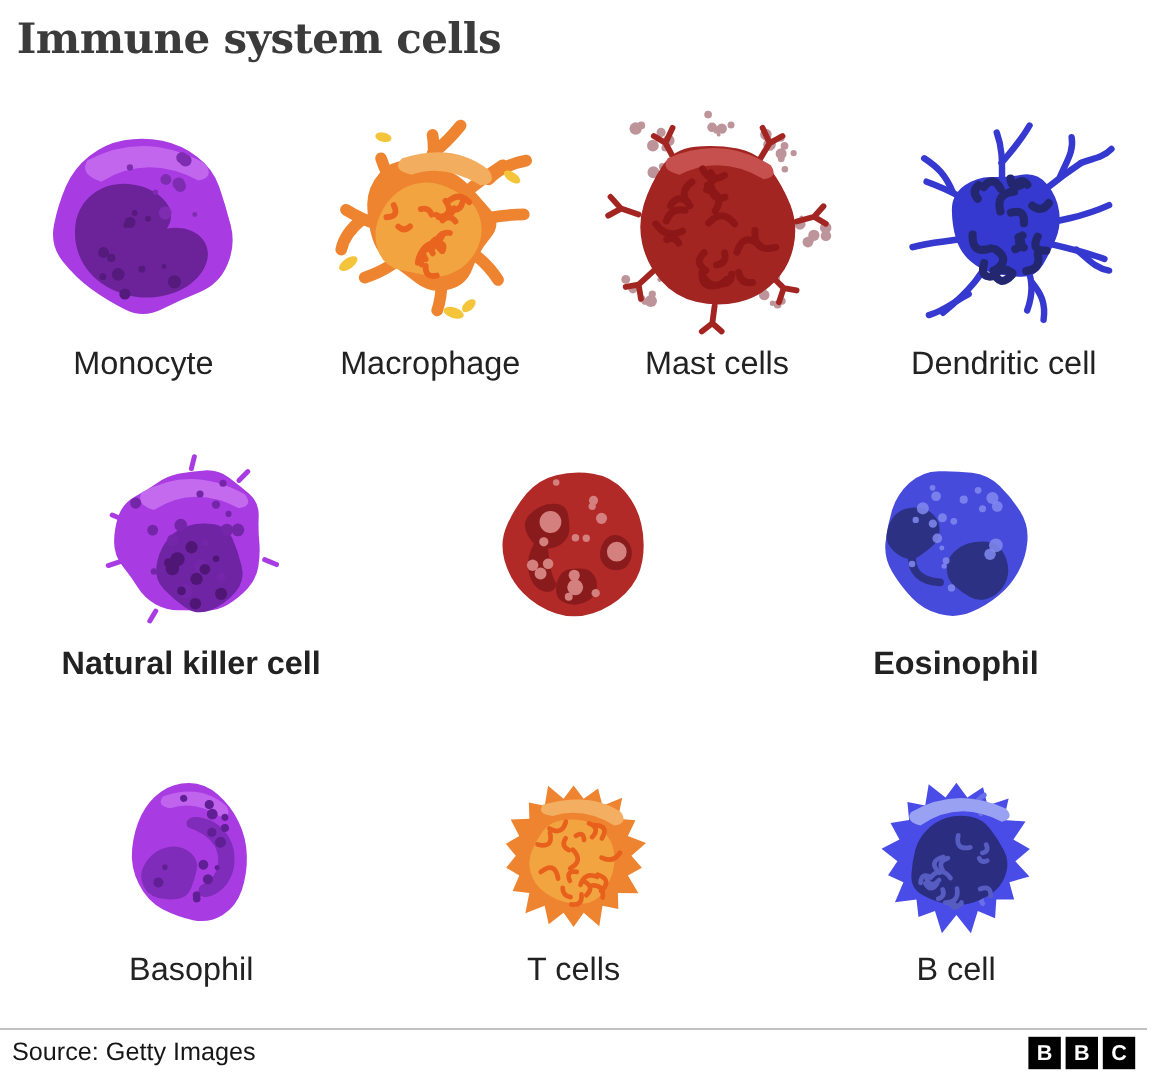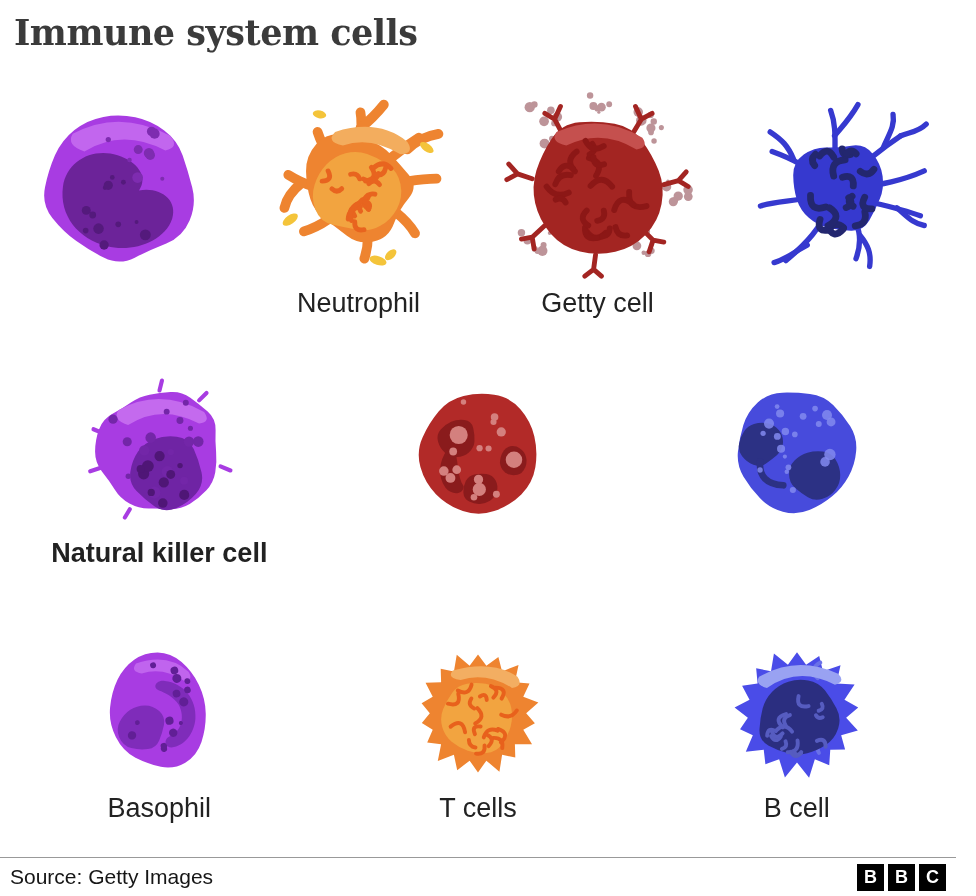--- a/index.html
+++ b/index.html
@@ -58,20 +58,21 @@
             <circle cx="110.3" cy="72.9" r="2.3" fill="#7e2cb0"></circle>
             <circle cx="132.9" cy="43.5" r="4.8" fill="#7e2cb0"></circle>
             <circle cx="136.0" cy="45.8" r="5.2" fill="#7e2cb0"></circle>
             <circle cx="143.9" cy="92.0" r="2.1" fill="#7e2cb0"></circle>
             <circle cx="119.2" cy="62.1" r="4.6" fill="#7e2cb0"></circle>
             <circle cx="131.5" cy="67.9" r="4.9" fill="#7e2cb0"></circle>
             <circle cx="130.2" cy="65.7" r="5.3" fill="#7e2cb0"></circle>
             <circle cx="88.5" cy="51.9" r="2.7" fill="#7e2cb0"></circle>
           </g>
       </svg>
+      <figcaption>Monocyte</figcaption>
     </figure>
 
     <figure class="cellfig">
       <svg class="art" viewBox="0 0 200 200">
         <g stroke="#ee8430" stroke-width="10" stroke-linecap="round" fill="none">
           <path d="M100,92 C98,60 106,44 102,24"></path>
           <path d="M102,40 C112,32 118,26 126,16"></path>
           <path d="M108,94 C130,72 146,60 162,50"></path>
           <path d="M150,62 C160,52 170,48 182,46"></path>
           <path d="M112,102 C142,96 162,92 180,92"></path>
@@ -104,21 +105,21 @@
             <path d="M86.9,126.4 q9.1,8.1 18.1,0" transform="rotate(111 96.0 126.4)" stroke="#e8641f" stroke-width="5" fill="none" stroke-linecap="round"></path>
           </g>
         <g fill="#f4c43a">
           <ellipse cx="30" cy="134" rx="9" ry="4.5" transform="rotate(-35 30 134)"></ellipse>
           <ellipse cx="170" cy="60" rx="8" ry="4" transform="rotate(35 170 60)"></ellipse>
           <ellipse cx="120" cy="176" rx="9" ry="4.5" transform="rotate(18 120 176)"></ellipse>
           <ellipse cx="133" cy="170" rx="7" ry="4" transform="rotate(-42 133 170)"></ellipse>
           <ellipse cx="60" cy="26" rx="7" ry="4" transform="rotate(12 60 26)"></ellipse>
         </g>
       </svg>
-      <figcaption>Neutrophil</figcaption>
+      <figcaption>Macrophage</figcaption>
     </figure>
 
     <figure class="cellfig">
       <svg class="art" viewBox="0 0 200 200">
         <g>
           <g>
               <circle cx="45.7" cy="56.0" r="5.1" fill="#bd9499"></circle>
               <circle cx="53.3" cy="51.0" r="3.0" fill="#bd9499"></circle>
               <circle cx="55.8" cy="35.0" r="3.3" fill="#bd9499"></circle>
               <circle cx="58.8" cy="28.7" r="4.9" fill="#bd9499"></circle>
@@ -199,21 +200,21 @@
             <path d="M102.9,147.2 q5.7,4.9 11.4,0" transform="rotate(314 108.6 147.2)" stroke="#8c1716" stroke-width="6" fill="none" stroke-linecap="round"></path>
             <path d="M117.2,145.9 q7.3,-7.1 14.7,0" transform="rotate(216 124.5 145.9)" stroke="#8c1716" stroke-width="6" fill="none" stroke-linecap="round"></path>
             <path d="M96.9,130.0 q6.2,-6.7 12.4,0" transform="rotate(123 103.1 130.0)" stroke="#8c1716" stroke-width="6" fill="none" stroke-linecap="round"></path>
             <path d="M85.1,147.4 q8.1,-10.1 16.1,0" transform="rotate(221 93.2 147.4)" stroke="#8c1716" stroke-width="6" fill="none" stroke-linecap="round"></path>
             <path d="M87.3,55.8 q9.8,10.7 19.5,0" transform="rotate(16 97.0 55.8)" stroke="#8c1716" stroke-width="6" fill="none" stroke-linecap="round"></path>
             <path d="M92.8,99.7 q11.1,13.3 22.1,0" transform="rotate(182 103.9 99.7)" stroke="#8c1716" stroke-width="6" fill="none" stroke-linecap="round"></path>
             <path d="M94.7,73.5 q6.6,-8.9 13.2,0" transform="rotate(214 101.3 73.5)" stroke="#8c1716" stroke-width="6" fill="none" stroke-linecap="round"></path>
             <path d="M82.1,132.4 q7.7,-9.7 15.3,0" transform="rotate(264 89.7 132.4)" stroke="#8c1716" stroke-width="6" fill="none" stroke-linecap="round"></path>
           </g>
       </svg>
-      <figcaption>Getty cell</figcaption>
+      <figcaption>Mast cells</figcaption>
     </figure>
 
     <figure class="cellfig">
       <svg class="art" viewBox="0 0 200 200">
         <g stroke="#3639cf" stroke-width="5.5" stroke-linecap="round" fill="none">
           <path d="M100,90 C96,62 102,44 94,22"></path>
           <path d="M98,48 C108,36 114,30 122,16"></path>
           <path d="M112,92 C132,72 148,60 166,48"></path>
           <path d="M148,60 C154,46 160,38 158,26"></path>
           <path d="M166,48 C176,44 184,44 192,36"></path>
@@ -241,20 +242,21 @@
             <path d="M104.9,64.3 q5.1,6.7 10.2,0" transform="rotate(34 110.0 64.3)" stroke="#23276f" stroke-width="7" fill="none" stroke-linecap="round"></path>
             <path d="M91.1,141.8 q8.0,13.9 16.1,0" transform="rotate(12 99.1 141.8)" stroke="#23276f" stroke-width="7" fill="none" stroke-linecap="round"></path>
             <path d="M110.3,66.4 q5.0,5.7 10.0,0" transform="rotate(181 115.2 66.4)" stroke="#23276f" stroke-width="7" fill="none" stroke-linecap="round"></path>
             <path d="M125.6,117.0 q7.0,-11.7 14.0,0" transform="rotate(238 132.6 117.0)" stroke="#23276f" stroke-width="7" fill="none" stroke-linecap="round"></path>
             <path d="M72.2,72.7 q5.8,-5.5 11.6,0" transform="rotate(274 78.0 72.7)" stroke="#23276f" stroke-width="7" fill="none" stroke-linecap="round"></path>
             <path d="M80.9,139.0 q7.4,12.9 14.7,0" transform="rotate(46 88.2 139.0)" stroke="#23276f" stroke-width="7" fill="none" stroke-linecap="round"></path>
             <path d="M84.0,130.6 q8.8,13.4 17.6,0" transform="rotate(269 92.8 130.6)" stroke="#23276f" stroke-width="7" fill="none" stroke-linecap="round"></path>
             <path d="M105.9,116.7 q5.2,-7.4 10.4,0" transform="rotate(105 111.2 116.7)" stroke="#23276f" stroke-width="7" fill="none" stroke-linecap="round"></path>
           </g>
       </svg>
+      <figcaption>Dendritic cell</figcaption>
     </figure>
   </div>
 
   <div class="row row2">
 
     <figure class="cellfig">
       <svg class="art2" viewBox="0 0 200 200">
         <g stroke="#a83ce2" stroke-width="5" stroke-linecap="round">
           <path d="M100,26 L103,14"></path>
             <path d="M32,78 L20,73"></path>
@@ -355,20 +357,21 @@
             <circle cx="76.8" cy="81.7" r="4.2" fill="#8289ee" opacity="0.85"></circle>
             <circle cx="137.0" cy="55.8" r="6.1" fill="#8289ee" opacity="0.85"></circle>
             <circle cx="66.7" cy="66.2" r="6.1" fill="#8289ee" opacity="0.85"></circle>
             <circle cx="134.6" cy="112.6" r="5.8" fill="#8289ee" opacity="0.85"></circle>
             <circle cx="90.2" cy="119.2" r="3.5" fill="#8289ee" opacity="0.85"></circle>
             <circle cx="85.9" cy="106.2" r="2.5" fill="#8289ee" opacity="0.85"></circle>
             <circle cx="86.5" cy="75.7" r="4.5" fill="#8289ee" opacity="0.85"></circle>
             <circle cx="141.9" cy="64.2" r="5.4" fill="#8289ee" opacity="0.85"></circle>
           </g>
       </svg>
+      <figcaption>Eosinophil</figcaption>
     </figure>
   </div>
 
   <div class="row row3">
 
     <figure class="cellfig">
       <svg class="art2" viewBox="0 0 200 200">
         <g transform="rotate(-14 100 100)">
           <path fill="#a83ce2" d="M84.9,30.7Q100.0,24.9 116.0,29.0Q131.9,33.1 142.4,48.1Q152.9,63.1 156.7,81.5Q160.5,100.0 156.4,118.3Q152.3,136.5 142.4,152.2Q132.4,167.8 116.2,172.7Q100.0,177.5 84.9,170.3Q69.9,163.1 56.5,151.4Q43.1,139.7 38.7,119.9Q34.2,100.0 40.8,81.6Q47.4,63.2 58.5,49.9Q69.7,36.6 84.9,30.7Z"></path>
           <path fill="#c064ee" d="M86,36 Q128,32 148,62 Q152,74 140,72 Q118,48 90,50 Q76,44 86,36 Z"></path>

